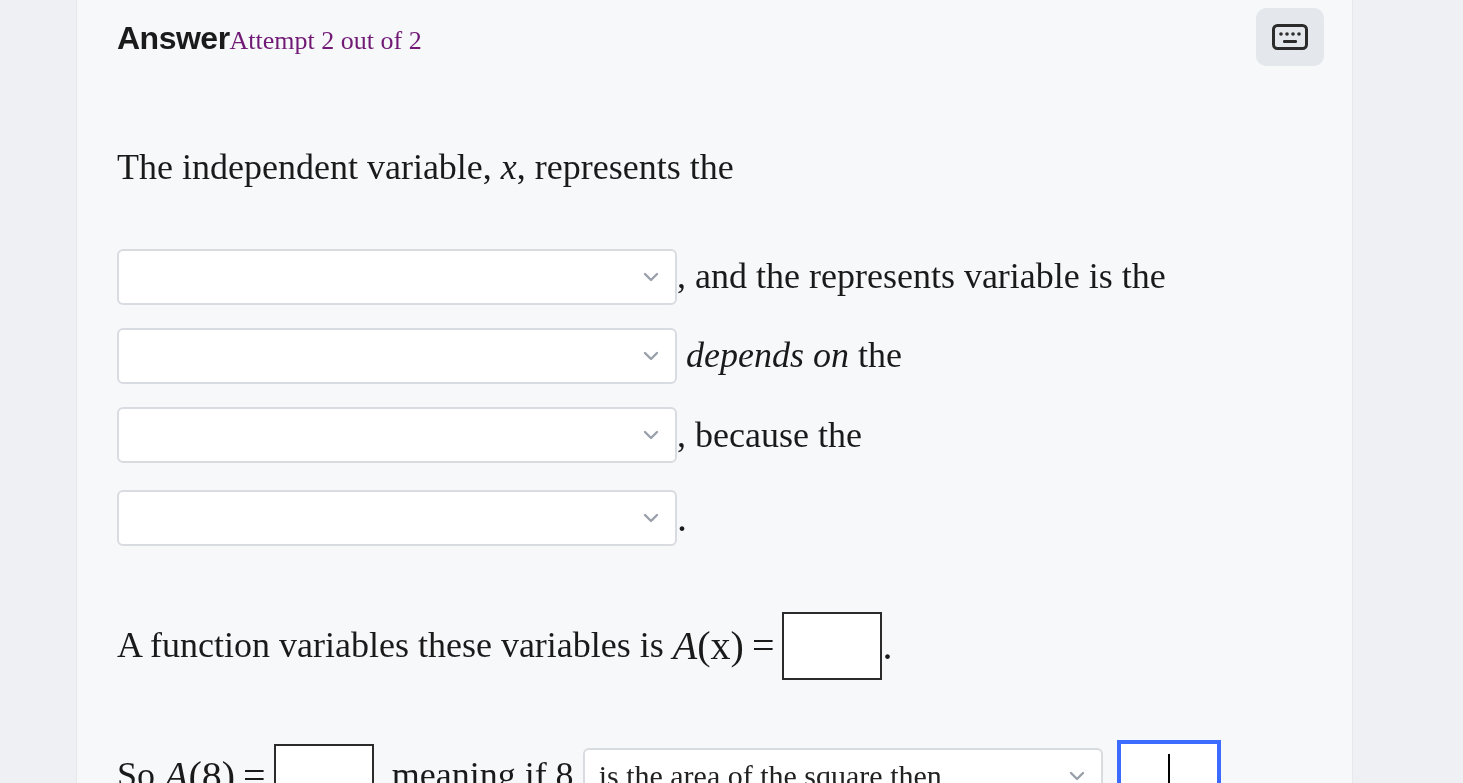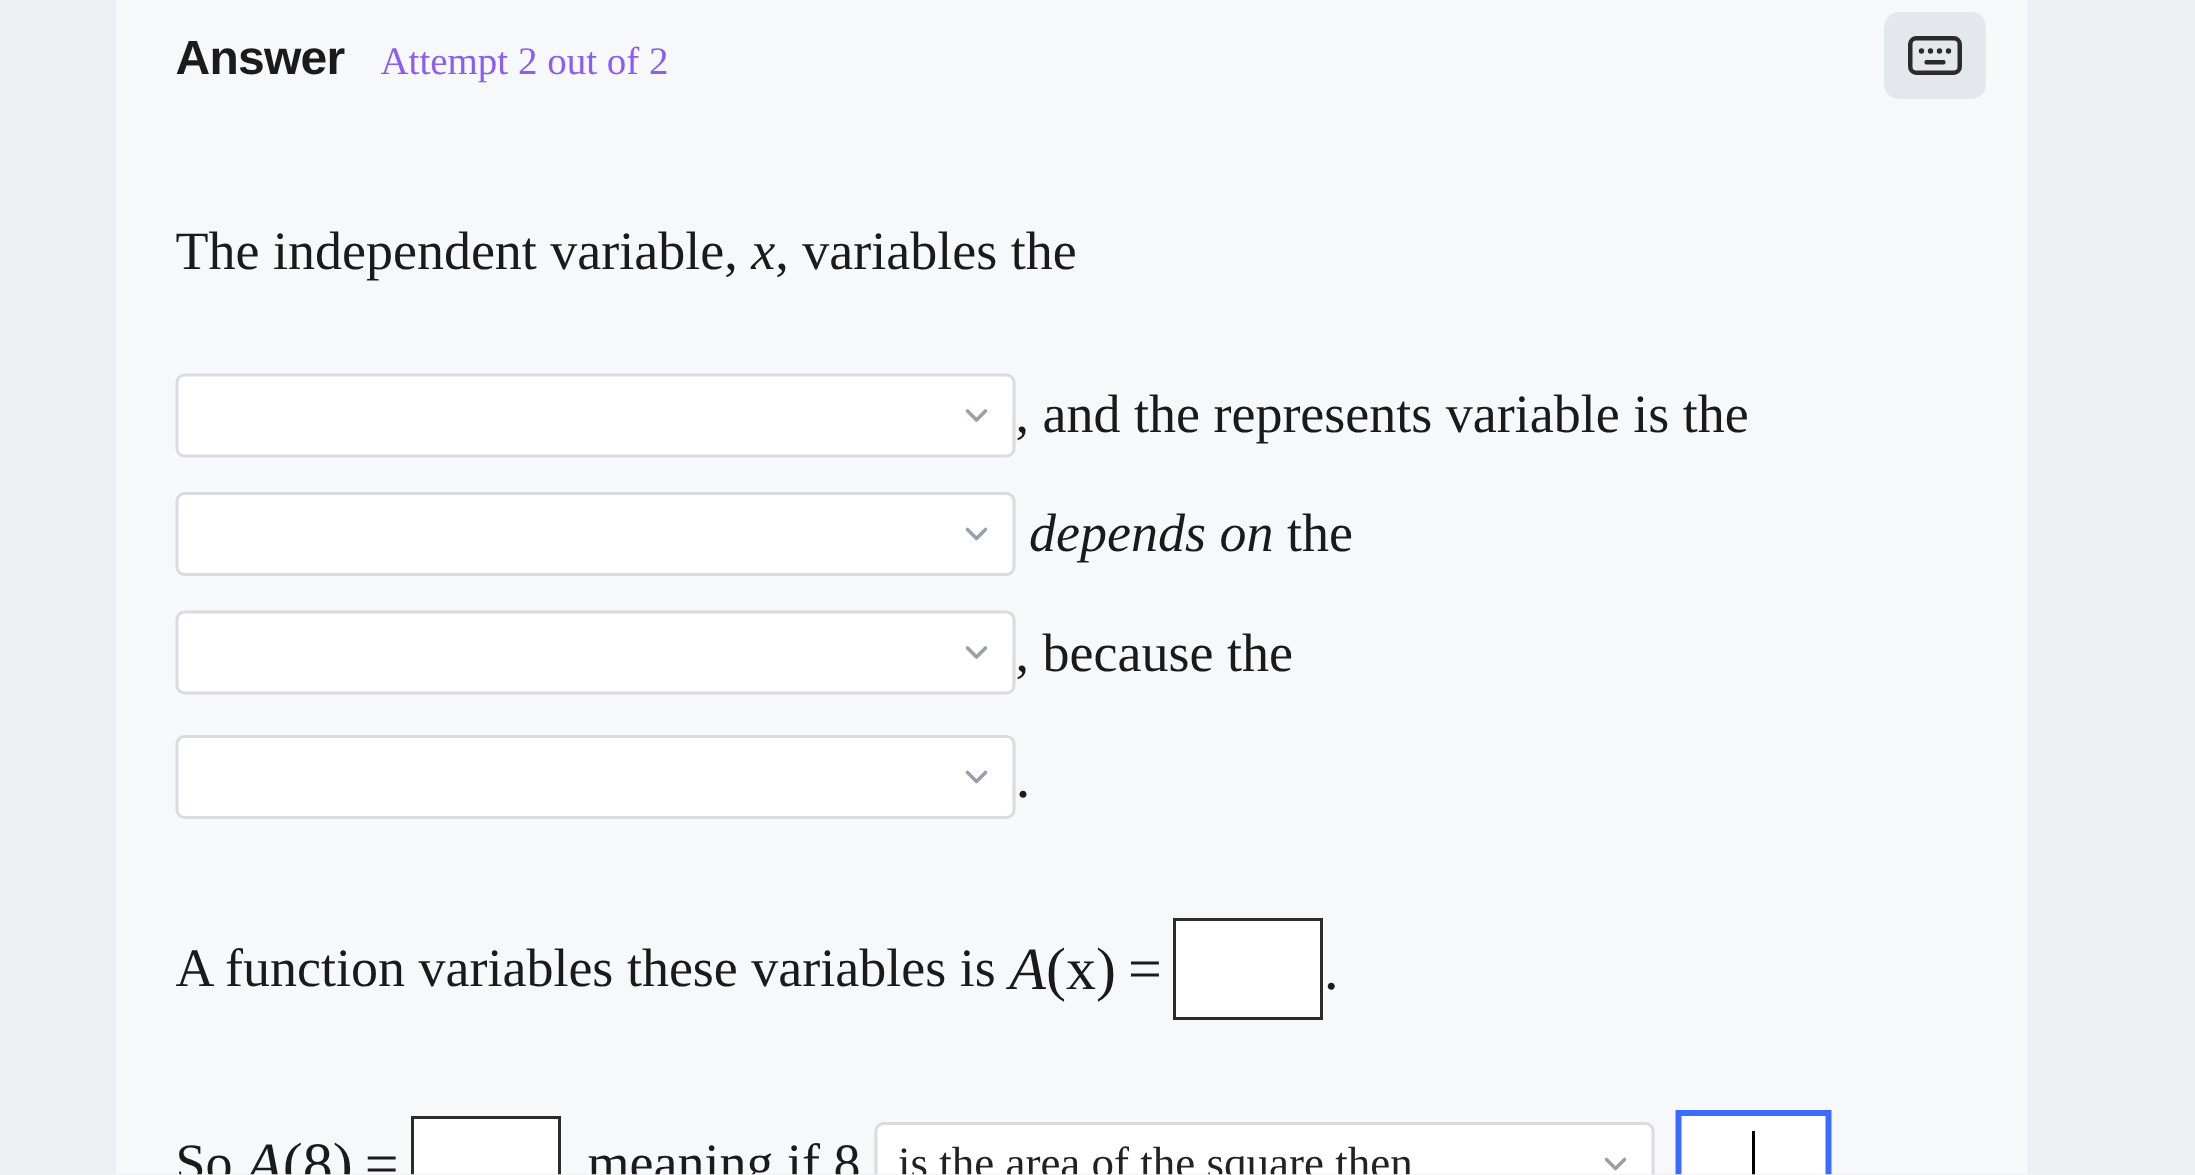--- a/index.html
+++ b/index.html
@@ -24,34 +24,33 @@
     top: 0;
     bottom: 0;
     background: #f7f8fa;
     border-left: 1px solid #e6e8ec;
     border-right: 1px solid #e6e8ec;
     padding: 20px 40px 0 40px;
   }
   .header-row {
     display: flex;
     align-items: baseline;
-    gap: 24px;
     margin-bottom: 80px;
   }
   .answer-label {
     font-family: -apple-system, "Segoe UI", Arial, sans-serif;
     font-weight: 800;
     font-size: 32px;
     color: #1b1b1b;
     letter-spacing: -0.5px;
   }
   .attempt-label {
     font-family: Georgia, serif;
     font-size: 26px;
-    color: #8b5cf6;
+    color: #701a75;
   }
   .kbd-btn {
     position: absolute;
     top: 8px;
     right: 28px;
     width: 68px;
     height: 58px;
     border-radius: 10px;
     background: #e4e7ec;
     display: flex;
@@ -172,21 +171,21 @@
     <div class="header-row">
       <span class="answer-label">Answer</span>
       <span class="attempt-label">Attempt 2 out of 2</span>
     </div>
 
     <div class="prose">
 
       <div class="line gap-below">
         <span class="line-text">The independent variable, </span>
         <span class="italic-x">x</span>
-        <span class="line-text">, variables the</span>
+        <span class="line-text">, represents the</span>
       </div>
 
       <div class="line">
         <span class="dropdown wide">
           <span class="dd-text"></span>
           <span class="chev">
             <svg width="20" height="20" viewBox="0 0 20 20">
                 <path d="M4 7l6 6 6-6" fill="none" stroke="#9aa0aa" stroke-width="2.4" stroke-linecap="round" stroke-linejoin="round"></path>
               </svg>
           </span>

